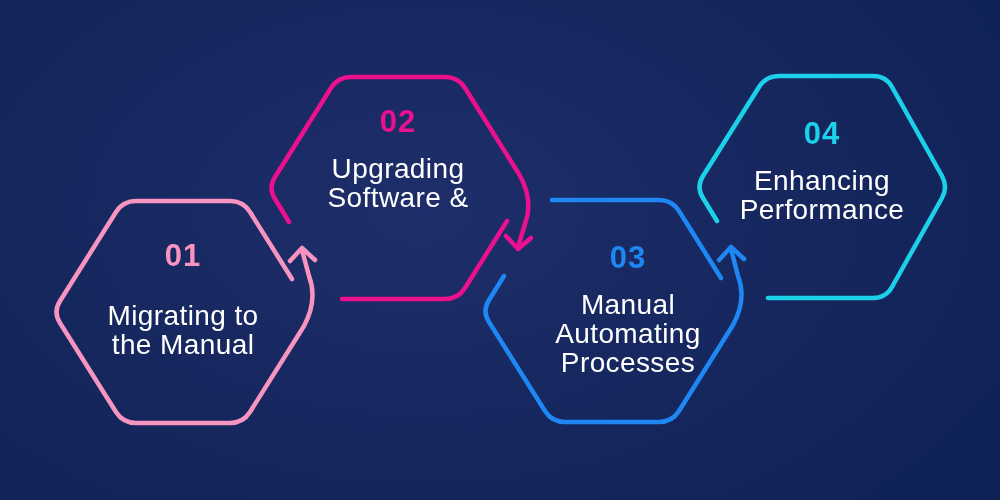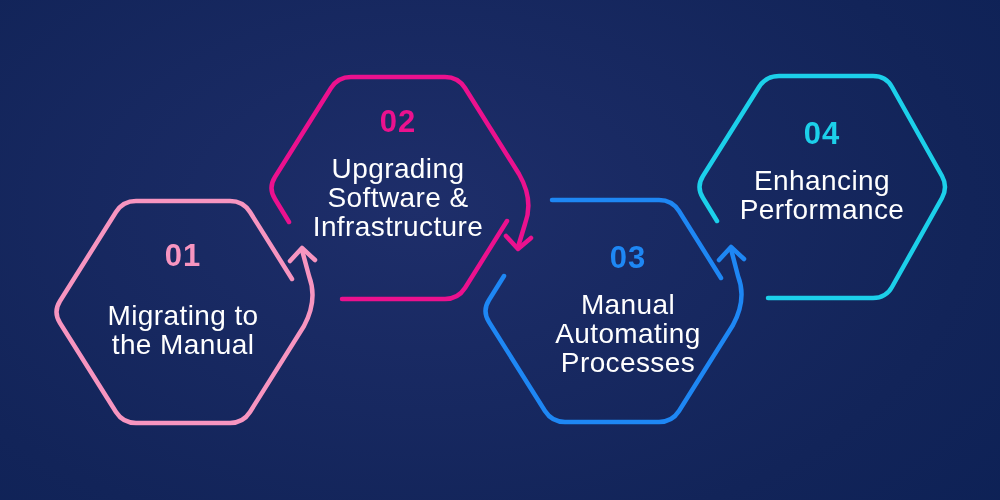--- a/index.html
+++ b/index.html
@@ -81,21 +81,20 @@
   <div class="step-text" style="left:63px; top:238px;">
     <div class="step-num gap-lg" style="color: rgb(247, 149, 192);">01</div>
     <div class="step-line">Migrating to</div>
     <div class="step-line">the Manual</div>
   </div>
 
   <div class="step-text" style="left:278px; top:104px;">
     <div class="step-num gap-sm" style="color: rgb(235, 17, 142);">02</div>
     <div class="step-line">Upgrading</div>
     <div class="step-line">Software &amp;</div>
-    <div class="step-line">Infrastructure</div>
   </div>
 
   <div class="step-text" style="left:508px; top:240px;">
     <div class="step-num gap-sm" style="color: rgb(30, 135, 244);">03</div>
     <div class="step-line">Manual</div>
     <div class="step-line">Automating</div>
     <div class="step-line">Processes</div>
   </div>
 
   <div class="step-text" style="left:702px; top:104px;">

